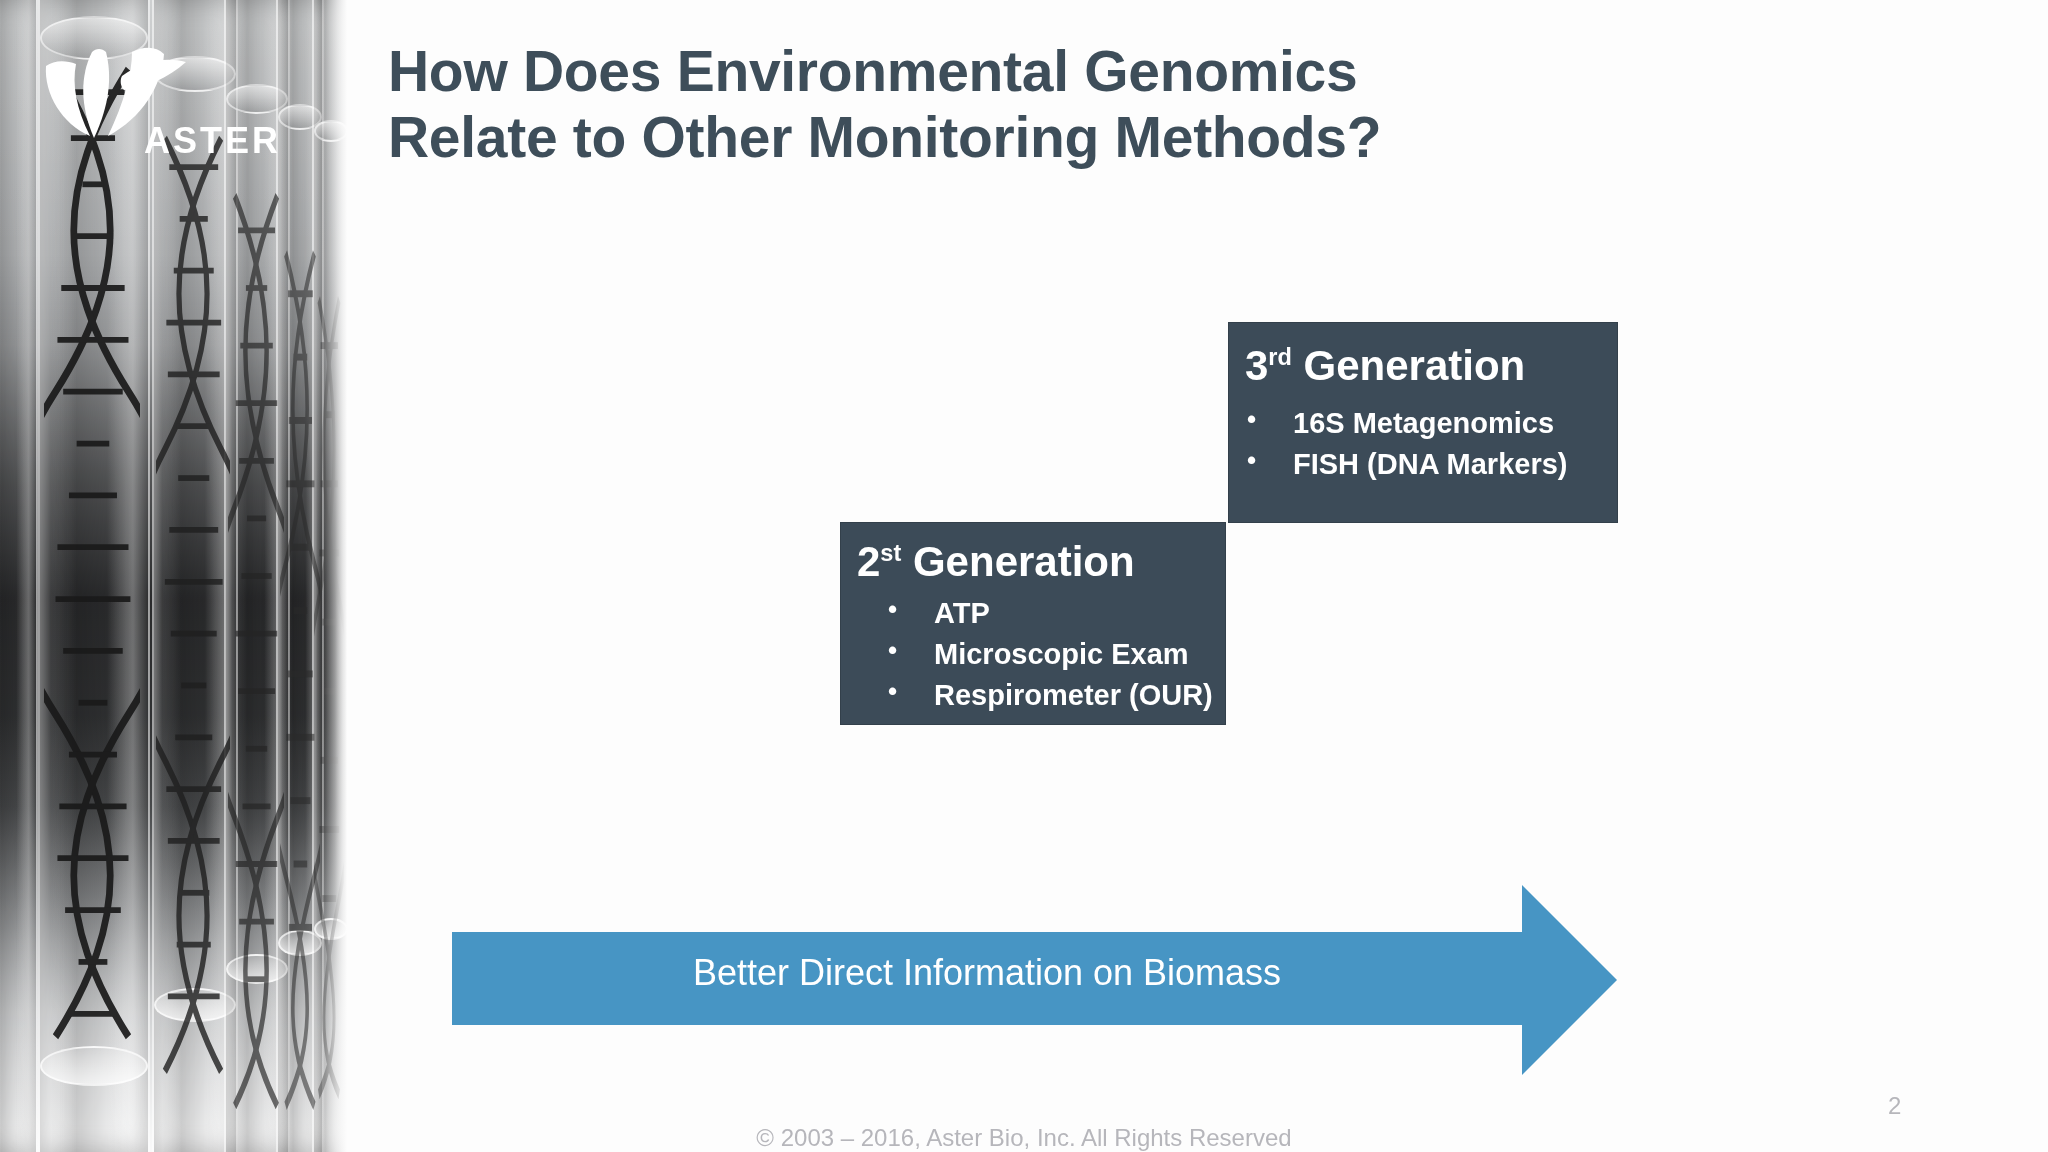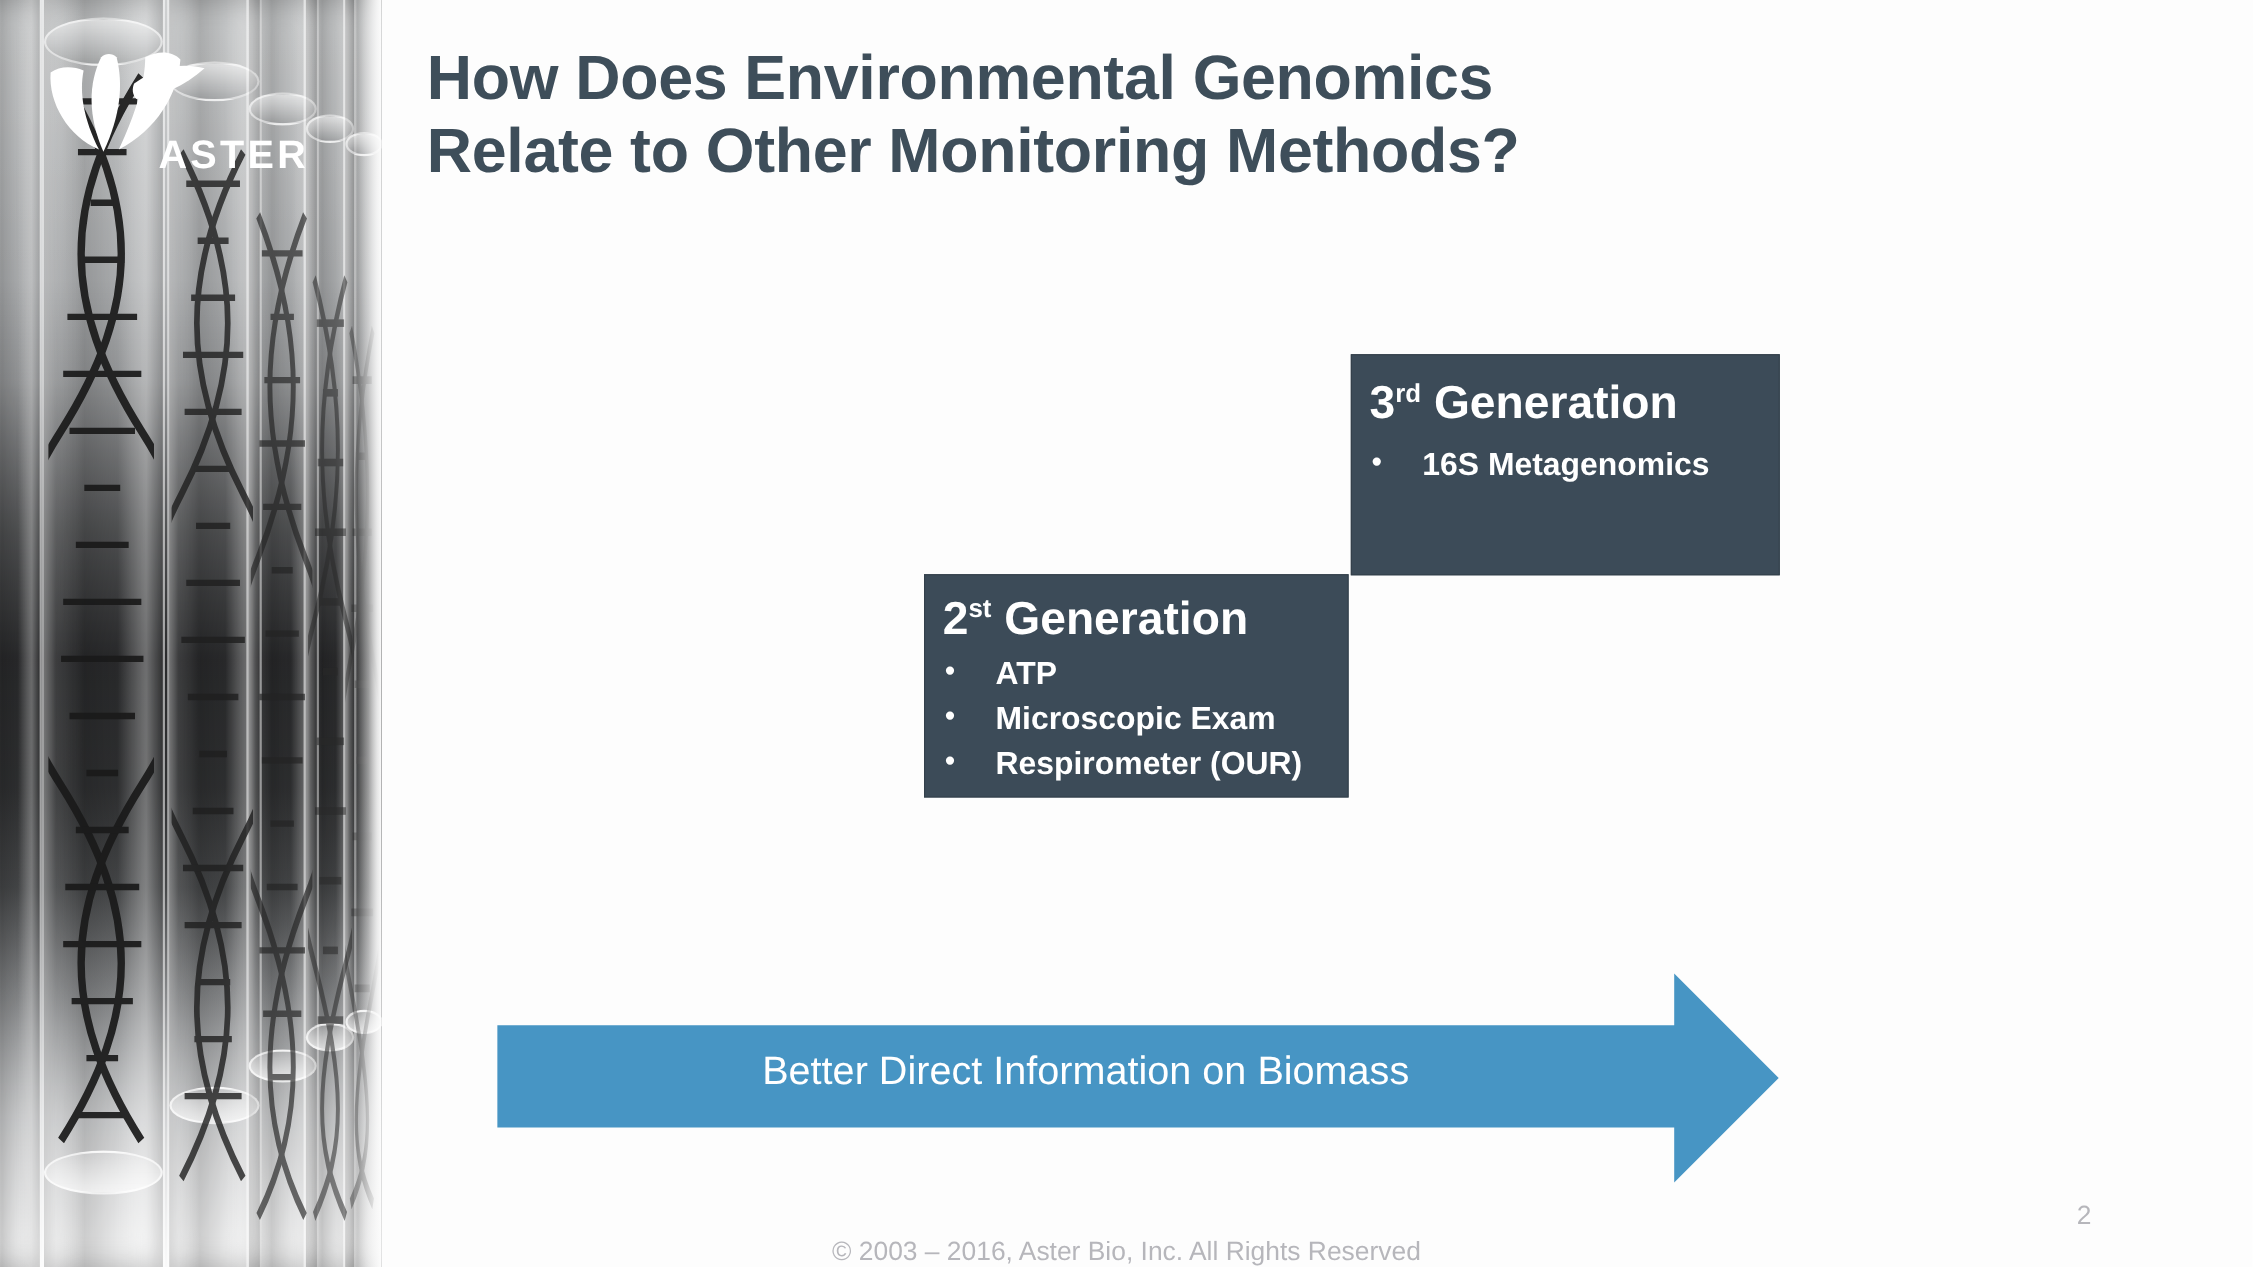--- a/index.html
+++ b/index.html
@@ -204,21 +204,21 @@
   #gen-box-3 .gen-list { margin-top: 16px; }
 
   
   #gen-box-2 {
     left: 840px;
     top: 522px;
     width: 386px;
     height: 203px;
   }
   #gen-box-2 .gen-title { margin: 18px 0 0 16px; }
-  #gen-box-2 .gen-list { margin-top: 10px; }
+  #gen-box-2 .gen-list { margin-top: 10px; margin-left: 29px; }
 
   
   #gen-box-1 {
     left: 452px;
     top: 725px;
     width: 389px;
     height: 201px;
   }
   #gen-box-1 .gen-title { margin: 16px 0 0 16px; }
   #gen-box-1 .gen-list { margin-top: 10px; }
@@ -426,20 +426,21 @@
     <div>How Does Environmental Genomics</div>
     <div>Relate to Other Monitoring Methods?</div>
   </div>
 
   <div class="gen-box" id="gen-box-3">
     <div class="gen-title">
       <span>3</span><sup>rd</sup>&nbsp;<span>Generation</span>
     </div>
     <ul class="gen-list">
       <li>16S Metagenomics</li>
+      <li>FISH (DNA Markers)</li>
     </ul>
   </div>
 
   <div class="gen-box" id="gen-box-2">
     <div class="gen-title">
       <span>2</span><sup>st</sup>&nbsp;<span>Generation</span>
     </div>
     <ul class="gen-list">
       <li>ATP</li>
       <li>Microscopic Exam</li>

